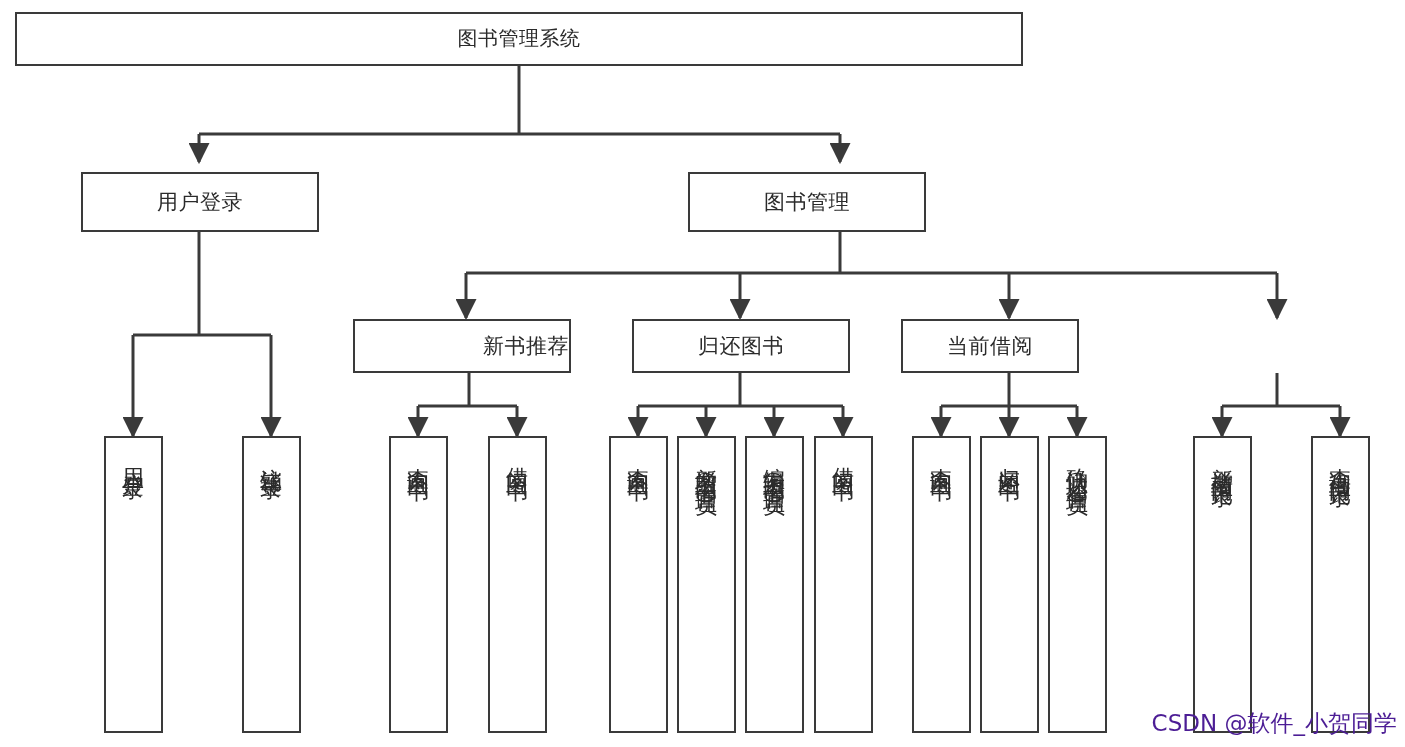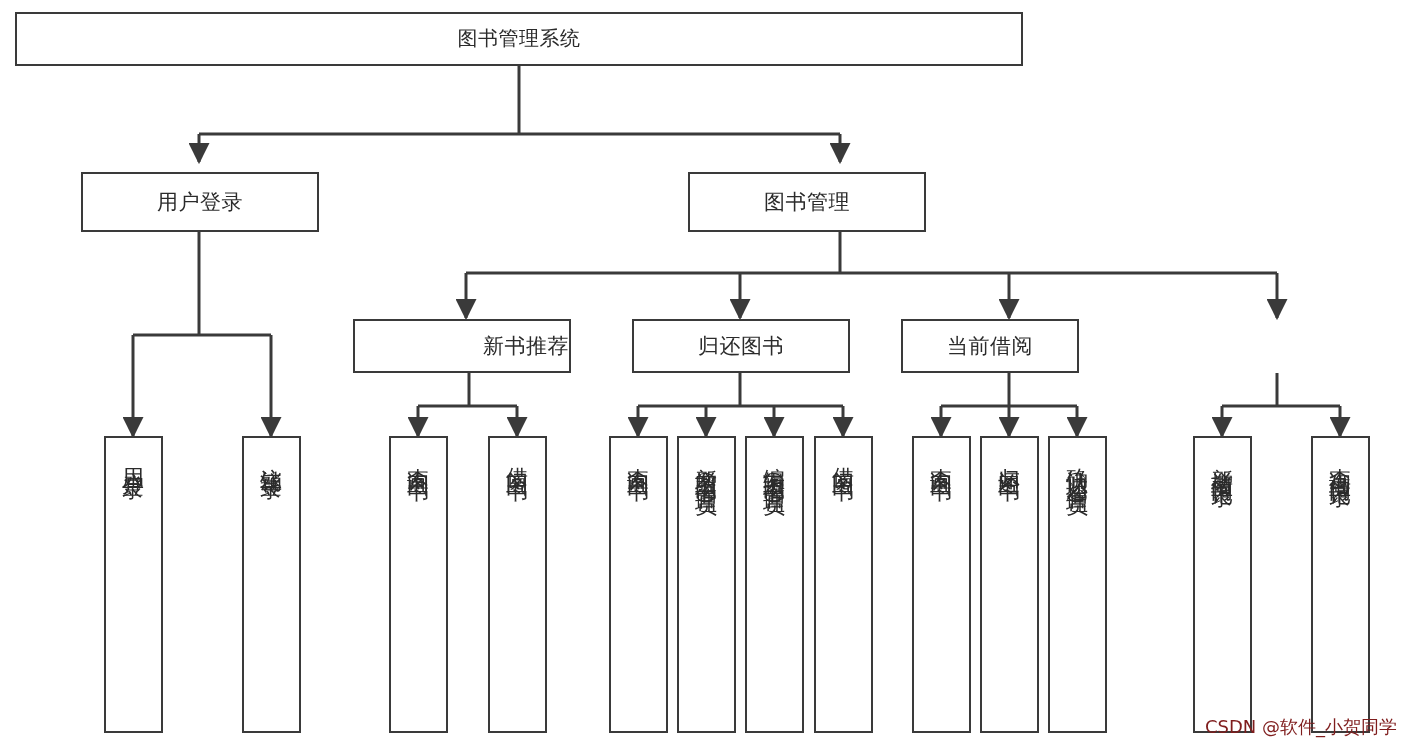--- a/index.html
+++ b/index.html
@@ -57,22 +57,22 @@
     text-orientation: upright;
     font-size: 22px;
     line-height: 1.05;
     letter-spacing: 4px;
     white-space: nowrap;
   }
   .watermark {
     position: absolute;
     right: 8px;
     bottom: 8px;
-    font-size: 18px;
-    color: #7f1d1d;
+    font-size: 23px;
+    color: #4c1d95;
     white-space: nowrap;
     z-index: 3;
     font-family: "DejaVu Sans", "Liberation Sans", sans-serif;
   }
 </style>
 </head>
 <body>
 
 <div id="canvas">
 

